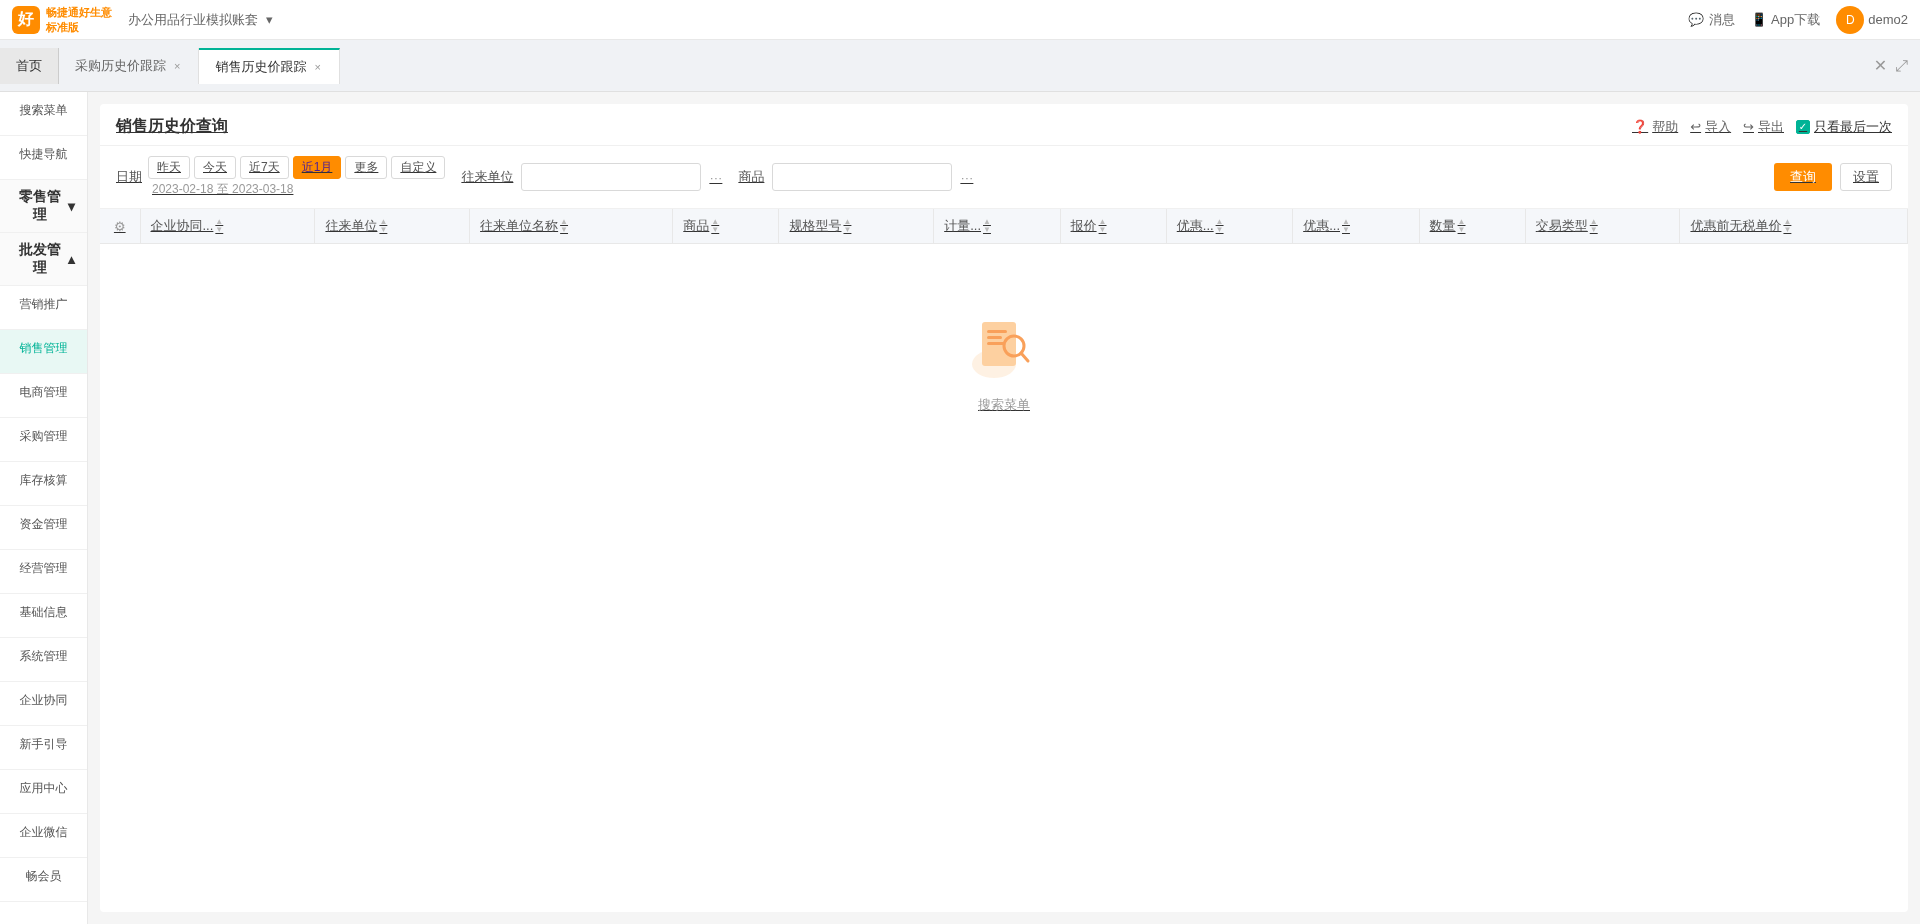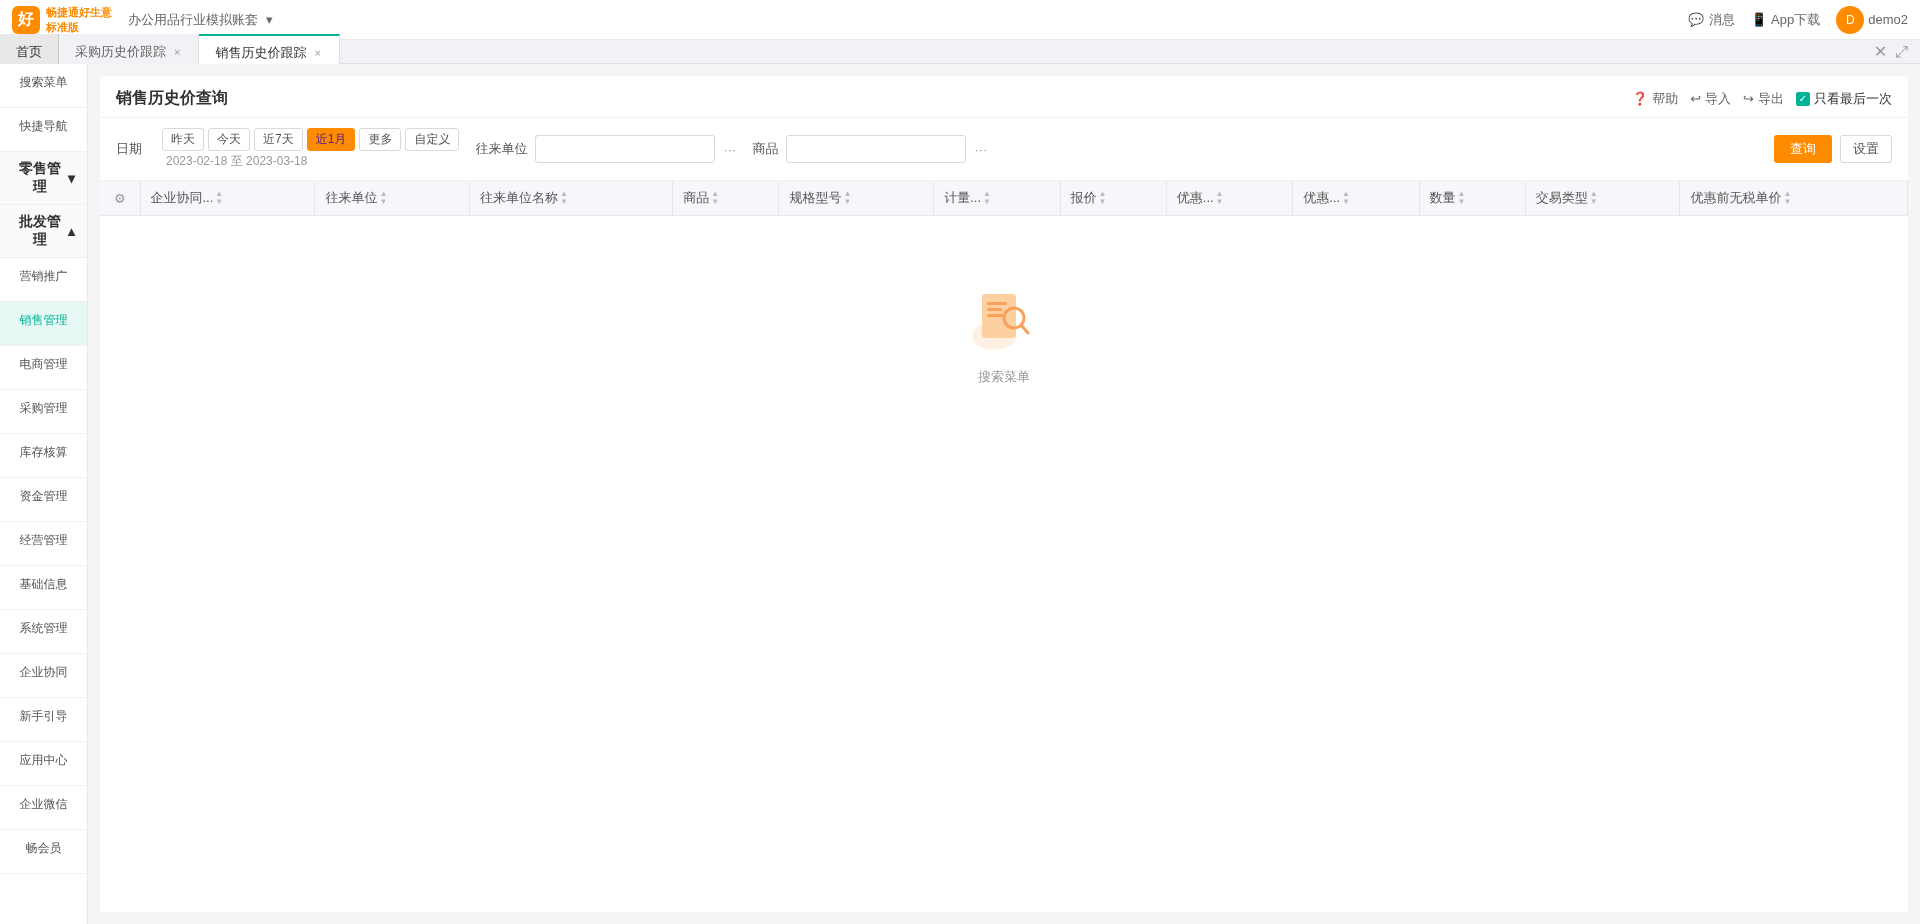--- a/index.html
+++ b/index.html
@@ -73,21 +73,21 @@
       background: #ff8c00;
       display: flex;
       align-items: center;
       justify-content: center;
       color: white;
       font-size: 12px;
     }
 
     
     .tab-bar {
-      height: 24px;
+      height: 52px;
       background: #f0f2f5;
       display: flex;
       align-items: center;
       padding: 0 0;
       flex-shrink: 0;
       border-bottom: 1px solid #e0e0e0;
     }
     .tab {
       height: 36px;
       display: flex;
@@ -176,20 +176,21 @@
       padding: 12px;
     }
 
     .page-container {
       background: #fff;
       border-radius: 4px;
       flex: 1;
       display: flex;
       flex-direction: column;
       overflow: hidden;
+      text-decoration: underline;
     }
 
     
     .page-title-bar {
       display: flex;
       align-items: center;
       justify-content: space-between;
       padding: 12px 16px 8px 16px;
       border-bottom: 1px solid #f0f0f0;
     }
@@ -237,21 +238,21 @@
       padding: 10px 16px;
       display: flex;
       align-items: center;
       gap: 16px;
       border-bottom: 1px solid #f0f0f0;
       flex-wrap: wrap;
     }
     .filter-group {
       display: flex;
       align-items: center;
-      gap: 20px;
+      gap: 6px;
     }
     .filter-label {
       font-size: 13px;
       color: #555;
       white-space: nowrap;
     }
     .date-options {
       display: flex;
       align-items: center;
       gap: 4px;

